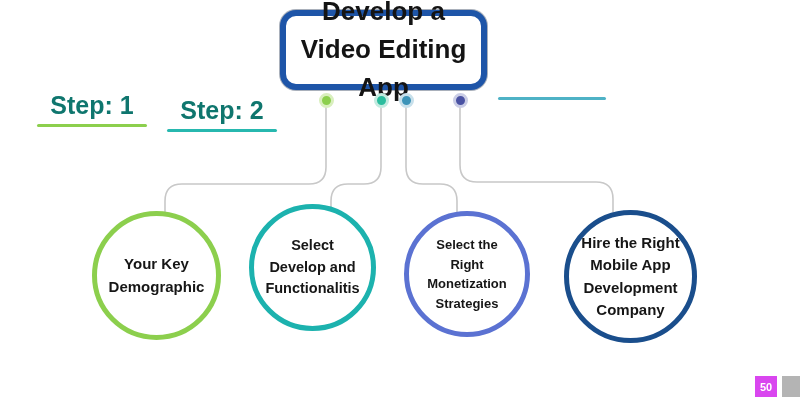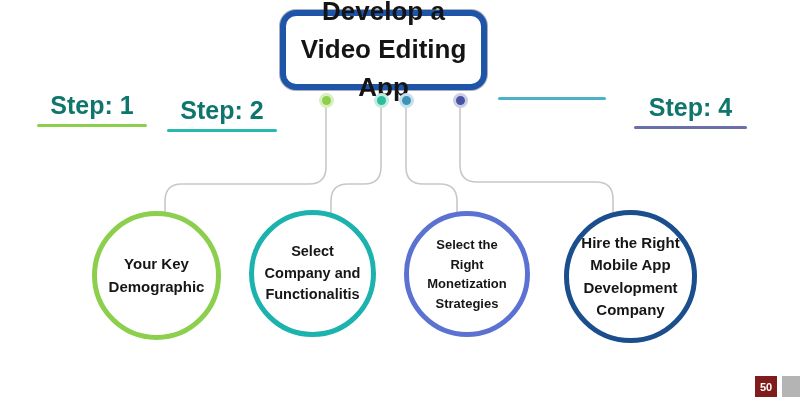--- a/index.html
+++ b/index.html
@@ -49,21 +49,21 @@
 
   .circle {
     position: absolute; box-sizing: border-box;
     border: 5px solid; border-radius: 50%;
     background: #ffffff;
     display: flex; align-items: center; justify-content: center;
     z-index: 2;
   }
   .circle-text { text-align: center; font-weight: bold; color: #161616; line-height: 1.5; }
   .circle-1 { left: 92px;  top: 211px; width: 129px; height: 129px; }
-  .circle-2 { left: 249px; top: 210px; width: 127px; height: 127px; }
+  .circle-2 { left: 249px; top: 204px; width: 127px; height: 127px; }
   .circle-3 { left: 404px; top: 211px; width: 126px; height: 126px; }
   .circle-4 { left: 564px; top: 210px; width: 133px; height: 133px; }
   .circle-1 .circle-text { font-size: 15px; }
   .circle-2 .circle-text { font-size: 14.5px; }
   .circle-3 .circle-text { font-size: 13px; }
   .circle-4 .circle-text { font-size: 15px; }
 
   .page-num {
     position: absolute; left: 755px; top: 376px;
     width: 22px; height: 21px;
@@ -92,41 +92,37 @@
     <div class="step-label">Step: 1</div>
     <div class="step-underline" style="background-color: rgb(140, 207, 77);"></div>
   </div>
   <div class="step step-2">
     <div class="step-label">Step: 2</div>
     <div class="step-underline" style="background-color: rgb(39, 184, 175);"></div>
   </div>
   <div class="step step-3">
     <div class="step-underline" style="background-color: rgb(78, 178, 198);"></div>
   </div>
-  <div class="step step-4">
-    <div class="step-label">Step: 4</div>
-    <div class="step-underline" style="background-color: rgb(107, 111, 168);"></div>
-  </div>
 
   <div class="dot dot-1" style="background-color: rgb(140, 207, 77); border-color: rgb(217, 239, 190);"></div>
   <div class="dot dot-2" style="background-color: rgb(43, 189, 158); border-color: rgb(195, 235, 224);"></div>
   <div class="dot dot-3" style="background-color: rgb(60, 147, 184); border-color: rgb(200, 224, 235);"></div>
   <div class="dot dot-4" style="background-color: rgb(74, 82, 163); border-color: rgb(202, 205, 230);"></div>
 
   <div class="circle circle-1" style="border-color: rgb(140, 207, 77);">
     <div class="circle-text">
       <div>Your Key</div>
       <div>Demographic</div>
     </div>
   </div>
 
   <div class="circle circle-2" style="border-color: rgb(28, 178, 174);">
     <div class="circle-text">
       <div>Select</div>
-      <div>Company and</div>
+      <div>Develop and</div>
       <div>Functionalitis</div>
     </div>
   </div>
 
   <div class="circle circle-3" style="border-color: rgb(91, 114, 210);">
     <div class="circle-text">
       <div>Select the</div>
       <div>Right</div>
       <div>Monetization</div>
       <div>Strategies</div>
@@ -135,16 +131,16 @@
 
   <div class="circle circle-4" style="border-color: rgb(26, 78, 140);">
     <div class="circle-text">
       <div>Hire the Right</div>
       <div>Mobile App</div>
       <div>Development</div>
       <div>Company</div>
     </div>
   </div>
 
-  <div class="page-num" style="background-color: #7f1d1d;">50</div>
+  <div class="page-num" style="background-color: #d946ef;">50</div>
   <div class="page-num-side" style="background-color: rgb(180, 180, 180);"></div>
 
 </div>
 
 </body></html>

